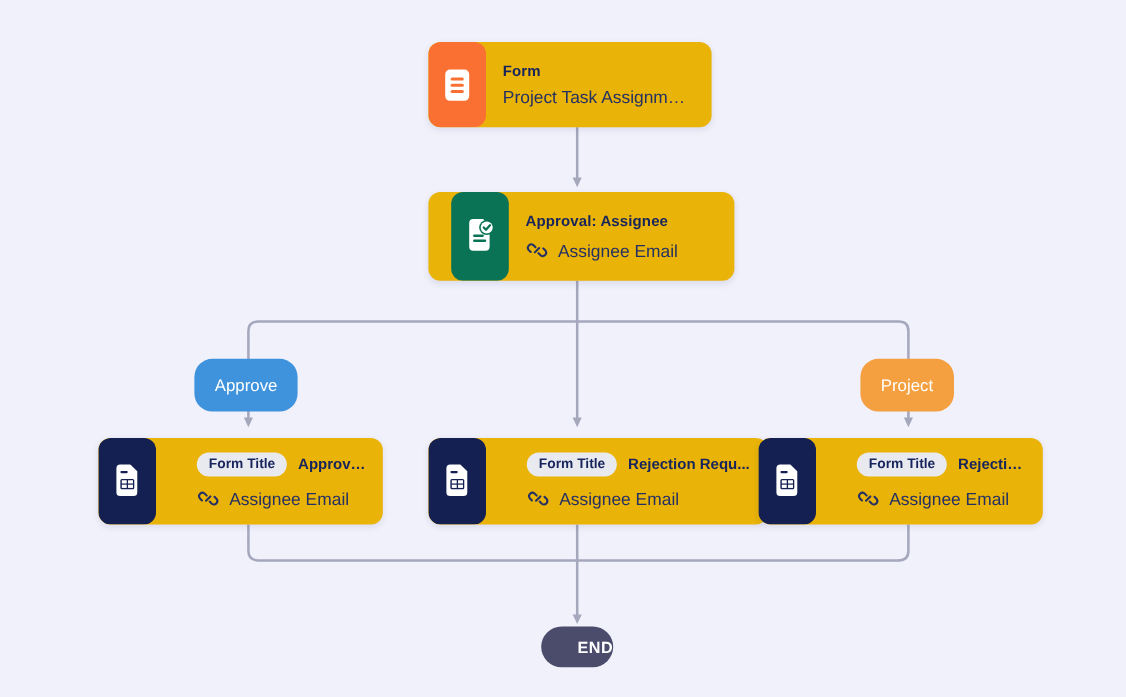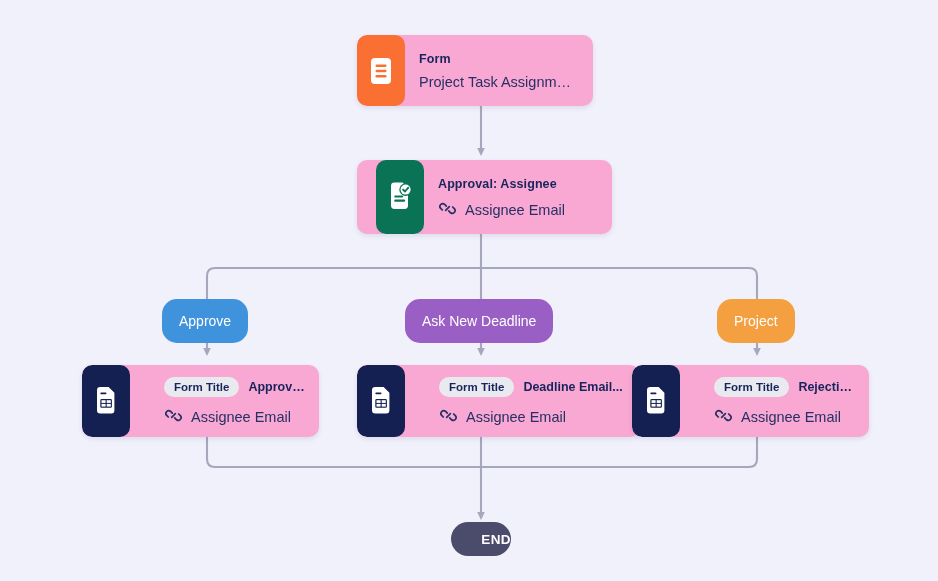--- a/index.html
+++ b/index.html
@@ -24,21 +24,21 @@
     top: 0;
     width: 938px;
     height: 581px;
   }
 
   
   .node {
     position: absolute;
     display: flex;
     align-items: stretch;
-    background: #f9a8d4;
+    background: #eab308;
     border-radius: 10px;
     box-shadow: 0 2px 5px rgba(30, 35, 90, 0.10);
     overflow: hidden;
     z-index: 3;
   }
   .node .iconpane {
     flex: 0 0 auto;
     display: flex;
     align-items: center;
     justify-content: center;
@@ -216,23 +216,20 @@
           </g>
         </svg>
         <span class="linktext">Assignee Email</span>
       </div>
     </div>
   </div>
 
   <div class="pill" id="pill-approve" style="left:162px; top:299px; background:#3f93dd;">
     <span>Approve</span>
   </div>
-  <div class="pill" id="pill-deadline" style="left:405px; top:299px; background:#9a5fc4;">
-    <span>Ask New Deadline</span>
-  </div>
   <div class="pill" id="pill-reject" style="left:717px; top:299px; background:#f5a040;">
     <span>Project</span>
   </div>
 
   <div class="node leafnode" id="node-approval-report" style="left:82px; top:365px; width:237px; height:72px;">
     <div class="iconpane">
       <svg width="26" height="30" viewBox="0 0 26 30">
         <path d="M4,4.2 a3.2,3.2 0 0 1 3.2,-3.2 h8.4 l5.8,5.8 v17.4 a3.2,3.2 0 0 1 -3.2,3.2 h-11 a3.2,3.2 0 0 1 -3.2,-3.2 z" fill="#ffffff"></path>
         <rect x="7.3" y="6.4" width="6.2" height="1.9" rx="0.95" fill="#141f52"></rect>
         <rect x="7.3" y="13.1" width="11.6" height="8.6" rx="1.3" fill="#141f52"></rect>
@@ -268,21 +265,21 @@
         <rect x="7.3" y="13.1" width="11.6" height="8.6" rx="1.3" fill="#141f52"></rect>
         <rect x="8.5" y="14.2" width="4.1" height="2.7" fill="#ffffff"></rect>
         <rect x="13.7" y="14.2" width="4.1" height="2.7" fill="#ffffff"></rect>
         <rect x="8.5" y="17.9" width="4.1" height="2.7" fill="#ffffff"></rect>
         <rect x="13.7" y="17.9" width="4.1" height="2.7" fill="#ffffff"></rect>
       </svg>
     </div>
     <div class="body">
       <div class="chiprow">
         <span class="chip">Form Title</span>
-        <span class="formname">Deadline Email...</span>
+        <span class="formname">Rejection Requ...</span>
       </div>
       <div class="linkrow">
         <svg class="linkicon" width="19" height="19" viewBox="0 0 20 20">
           <g fill="none" stroke="#253163" stroke-width="1.8" stroke-linecap="round">
             <path d="M8.1,11.9 L11.9,8.1"></path>
             <path d="M11.3,12.6 L13.2,14.5 a3,3 0 0 0 4.2,-4.2 L15.5,8.4"></path>
             <path d="M8.7,7.4 L6.8,5.5 a3,3 0 0 0 -4.2,4.2 L4.5,11.6"></path>
           </g>
         </svg>
         <span class="linktext">Assignee Email</span>

